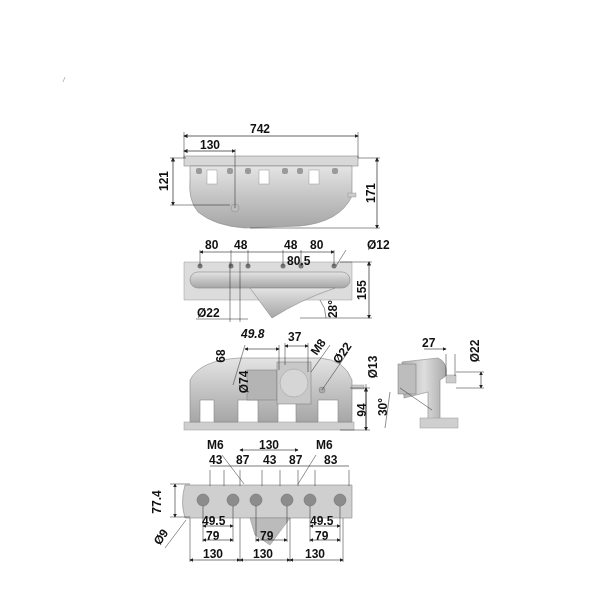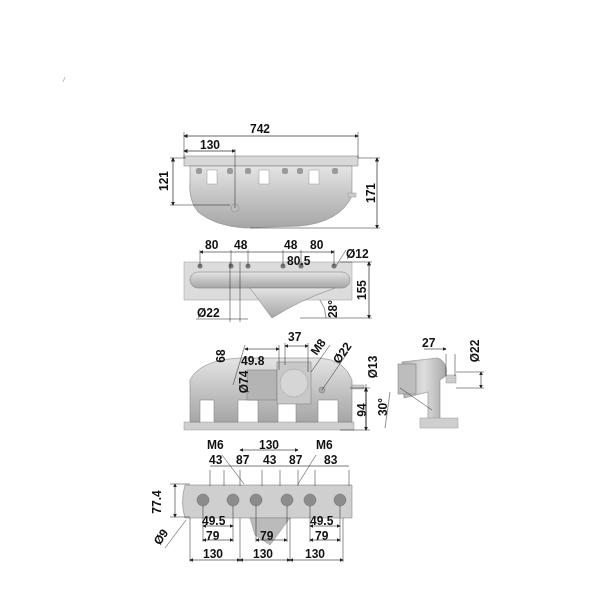--- a/index.html
+++ b/index.html
@@ -194,27 +194,27 @@
 <div class="dim" style="left:200px;top:139px;">130</div>
 <div class="dim rot" style="left:154px;top:175px;">121</div>
 <div class="dim rot" style="left:361px;top:187px;">171</div>
 
 
 <div class="dim" style="left:205px;top:239px;">80</div>
 <div class="dim" style="left:234px;top:239px;">48</div>
 <div class="dim" style="left:255px;top:255px;padding-left:32px;">80.5</div>
 <div class="dim" style="left:284px;top:239px;">48</div>
 <div class="dim" style="left:310px;top:239px;">80</div>
-<div class="dim" style="left:346px;top:239px;margin-top:9px;">Ø12</div>
+<div class="dim" style="left:367px;top:239px;">Ø12</div>
 <div class="dim" style="left:197px;top:307px;">Ø22</div>
 <div class="dim rot" style="left:352px;top:284px;">155</div>
 <div class="dim rot" style="left:324px;top:303px;">28°</div>
 
 
-<div class="dim" style="left:241px;top:355px;">49.8</div>
+<div class="dim" style="left:241px;top:328px;font-style:italic;">49.8</div>
 <div class="dim" style="left:288px;top:331px;">37</div>
 <div class="dim rot45" style="left:310px;top:341px;">M8</div>
 <div class="dim rot45" style="left:331px;top:347px;">Ø22</div>
 <div class="dim rot" style="left:214px;top:350px;">68</div>
 <div class="dim rot" style="left:233px;top:376px;">Ø74</div>
 <div class="dim rot" style="left:362px;top:361px;">Ø13</div>
 <div class="dim rot" style="left:355px;top:404px;">94</div>
 
 
 <div class="dim" style="left:422px;top:337px;">27</div>

